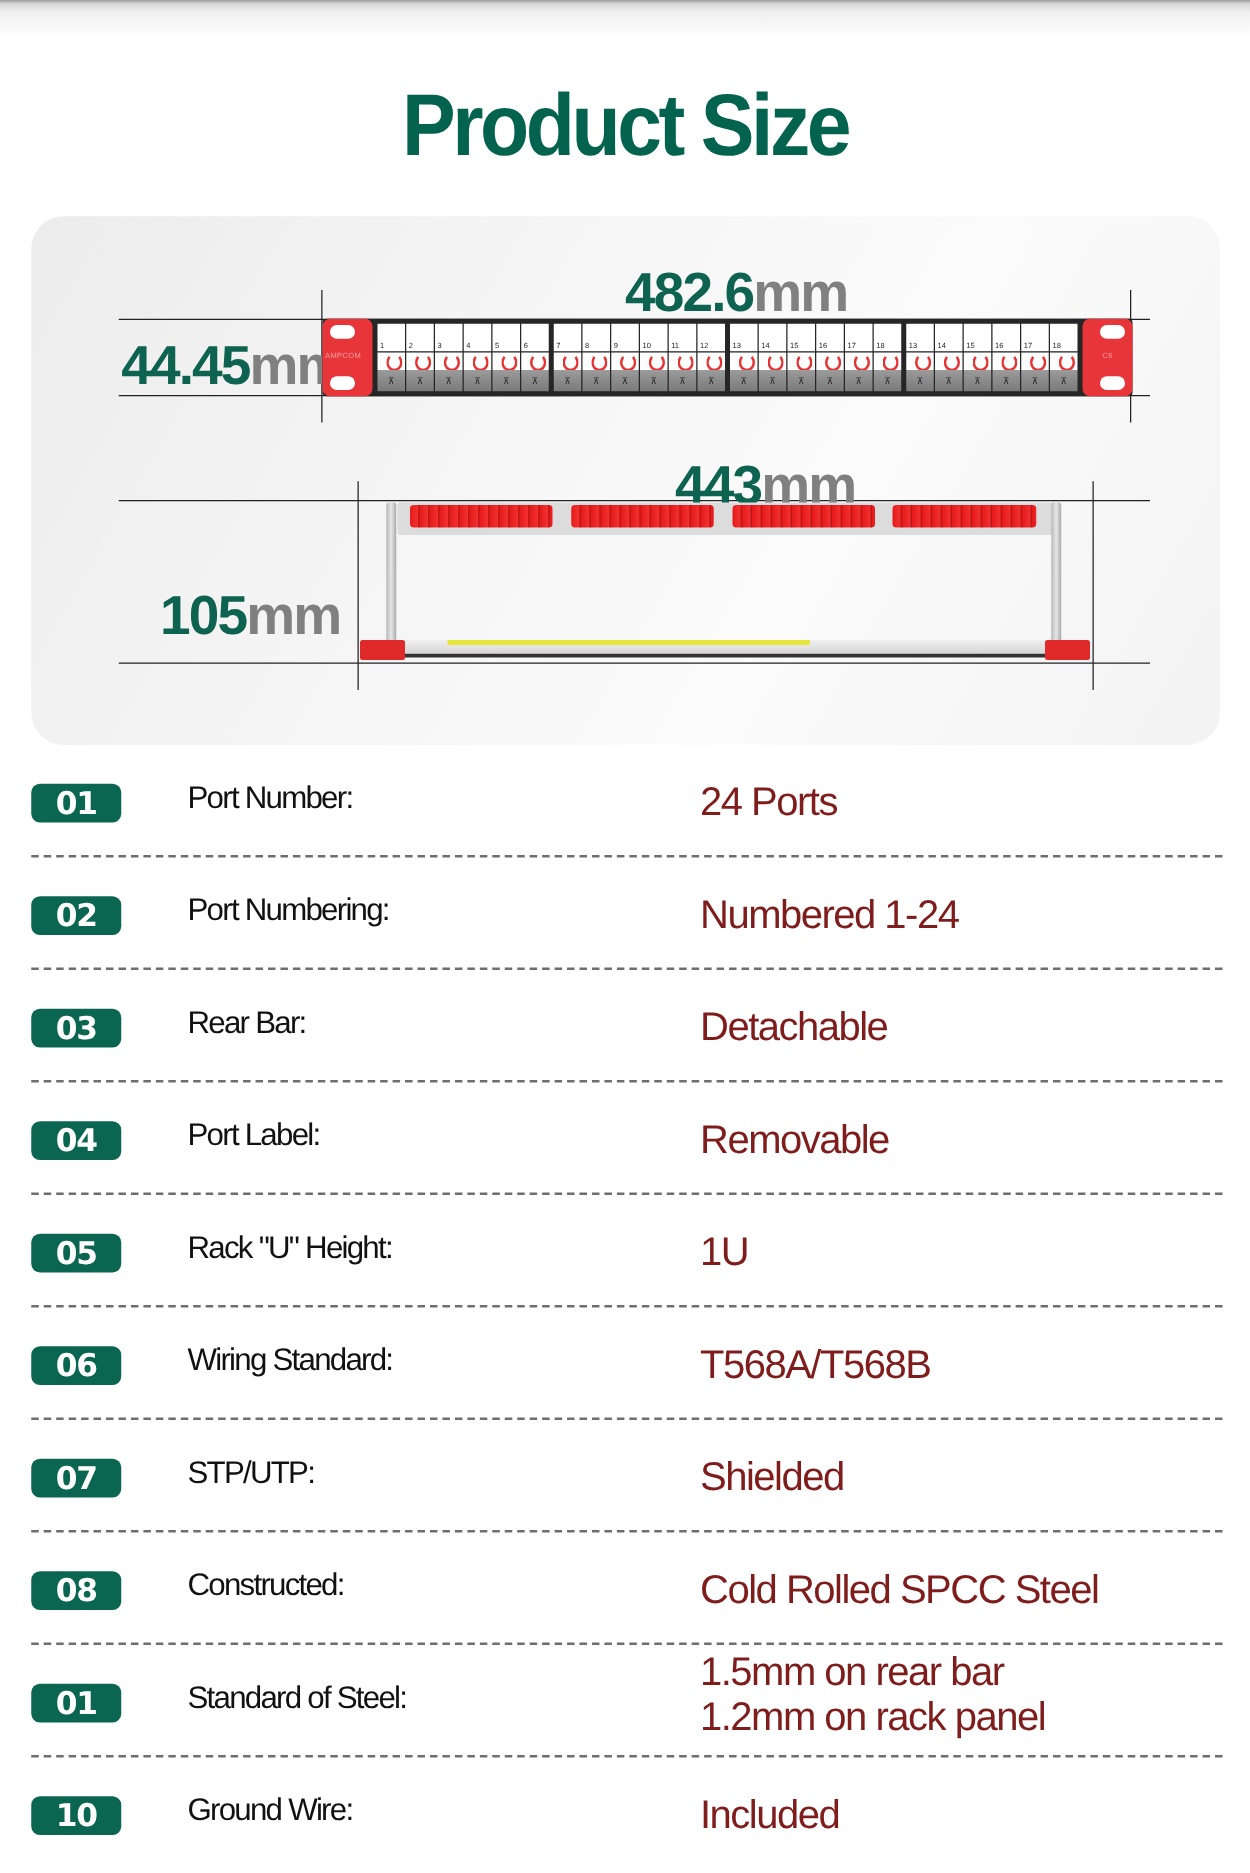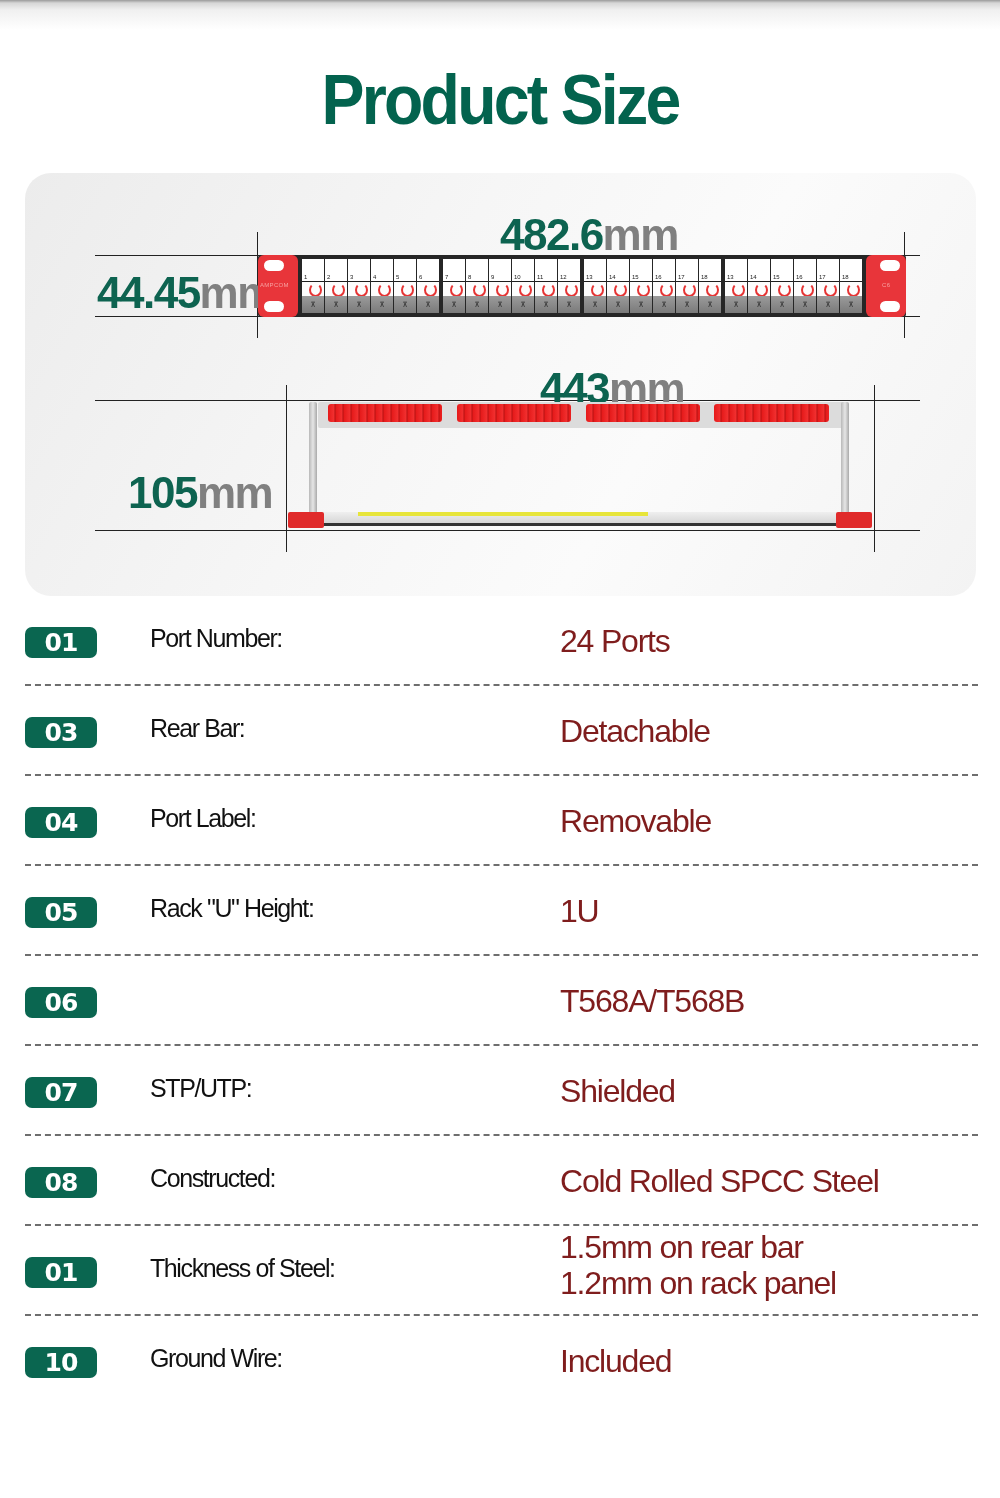--- a/index.html
+++ b/index.html
@@ -311,20 +311,27 @@
 
 <div class="specs">
   <div class="spec-row">
     <div class="badge">01</div>
     <div class="spec-label">Port Number:</div>
     <div class="spec-value">
         <span class="line">24 Ports</span>
       </div>
   </div>
   <div class="spec-row">
+    <div class="badge">02</div>
+    <div class="spec-label">Port Numbering:</div>
+    <div class="spec-value">
+        <span class="line">Numbered 1-24</span>
+      </div>
+  </div>
+  <div class="spec-row">
     <div class="badge">03</div>
     <div class="spec-label">Rear Bar:</div>
     <div class="spec-value">
         <span class="line">Detachable</span>
       </div>
   </div>
   <div class="spec-row">
     <div class="badge">04</div>
     <div class="spec-label">Port Label:</div>
     <div class="spec-value">
@@ -333,41 +340,42 @@
   </div>
   <div class="spec-row">
     <div class="badge">05</div>
     <div class="spec-label">Rack "U" Height:</div>
     <div class="spec-value">
         <span class="line">1U</span>
       </div>
   </div>
   <div class="spec-row">
     <div class="badge">06</div>
+    <div class="spec-label">Wiring Standard:</div>
     <div class="spec-value">
         <span class="line">T568A/T568B</span>
       </div>
   </div>
   <div class="spec-row">
     <div class="badge">07</div>
     <div class="spec-label">STP/UTP:</div>
     <div class="spec-value">
         <span class="line">Shielded</span>
       </div>
   </div>
   <div class="spec-row">
     <div class="badge">08</div>
     <div class="spec-label">Constructed:</div>
     <div class="spec-value">
         <span class="line">Cold Rolled SPCC Steel</span>
       </div>
   </div>
   <div class="spec-row">
     <div class="badge">01</div>
-    <div class="spec-label">Thickness of Steel:</div>
+    <div class="spec-label">Standard of Steel:</div>
     <div class="spec-value multi">
       <span class="line">1.5mm on rear bar</span>
       <span class="line">1.2mm on rack panel</span>
     </div>
   </div>
   <div class="spec-row">
     <div class="badge">10</div>
     <div class="spec-label">Ground Wire:</div>
     <div class="spec-value">
         <span class="line">Included</span>

